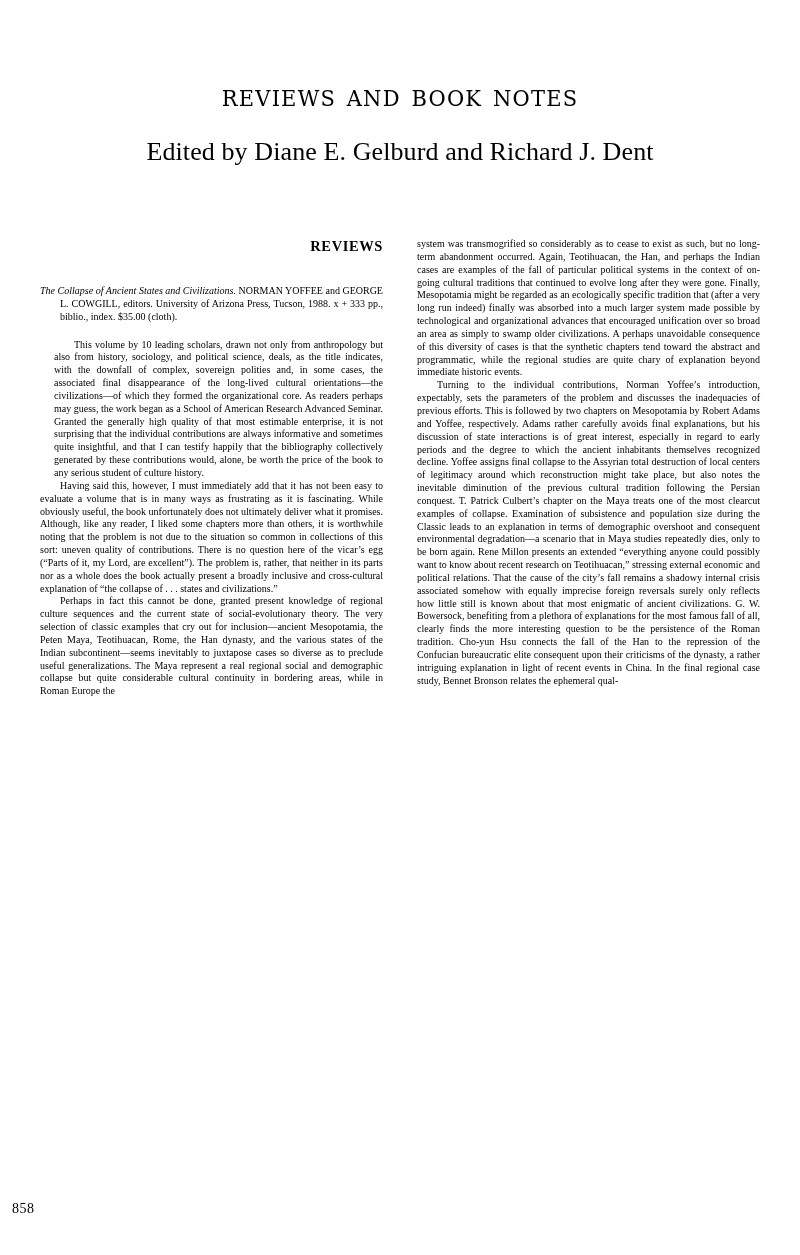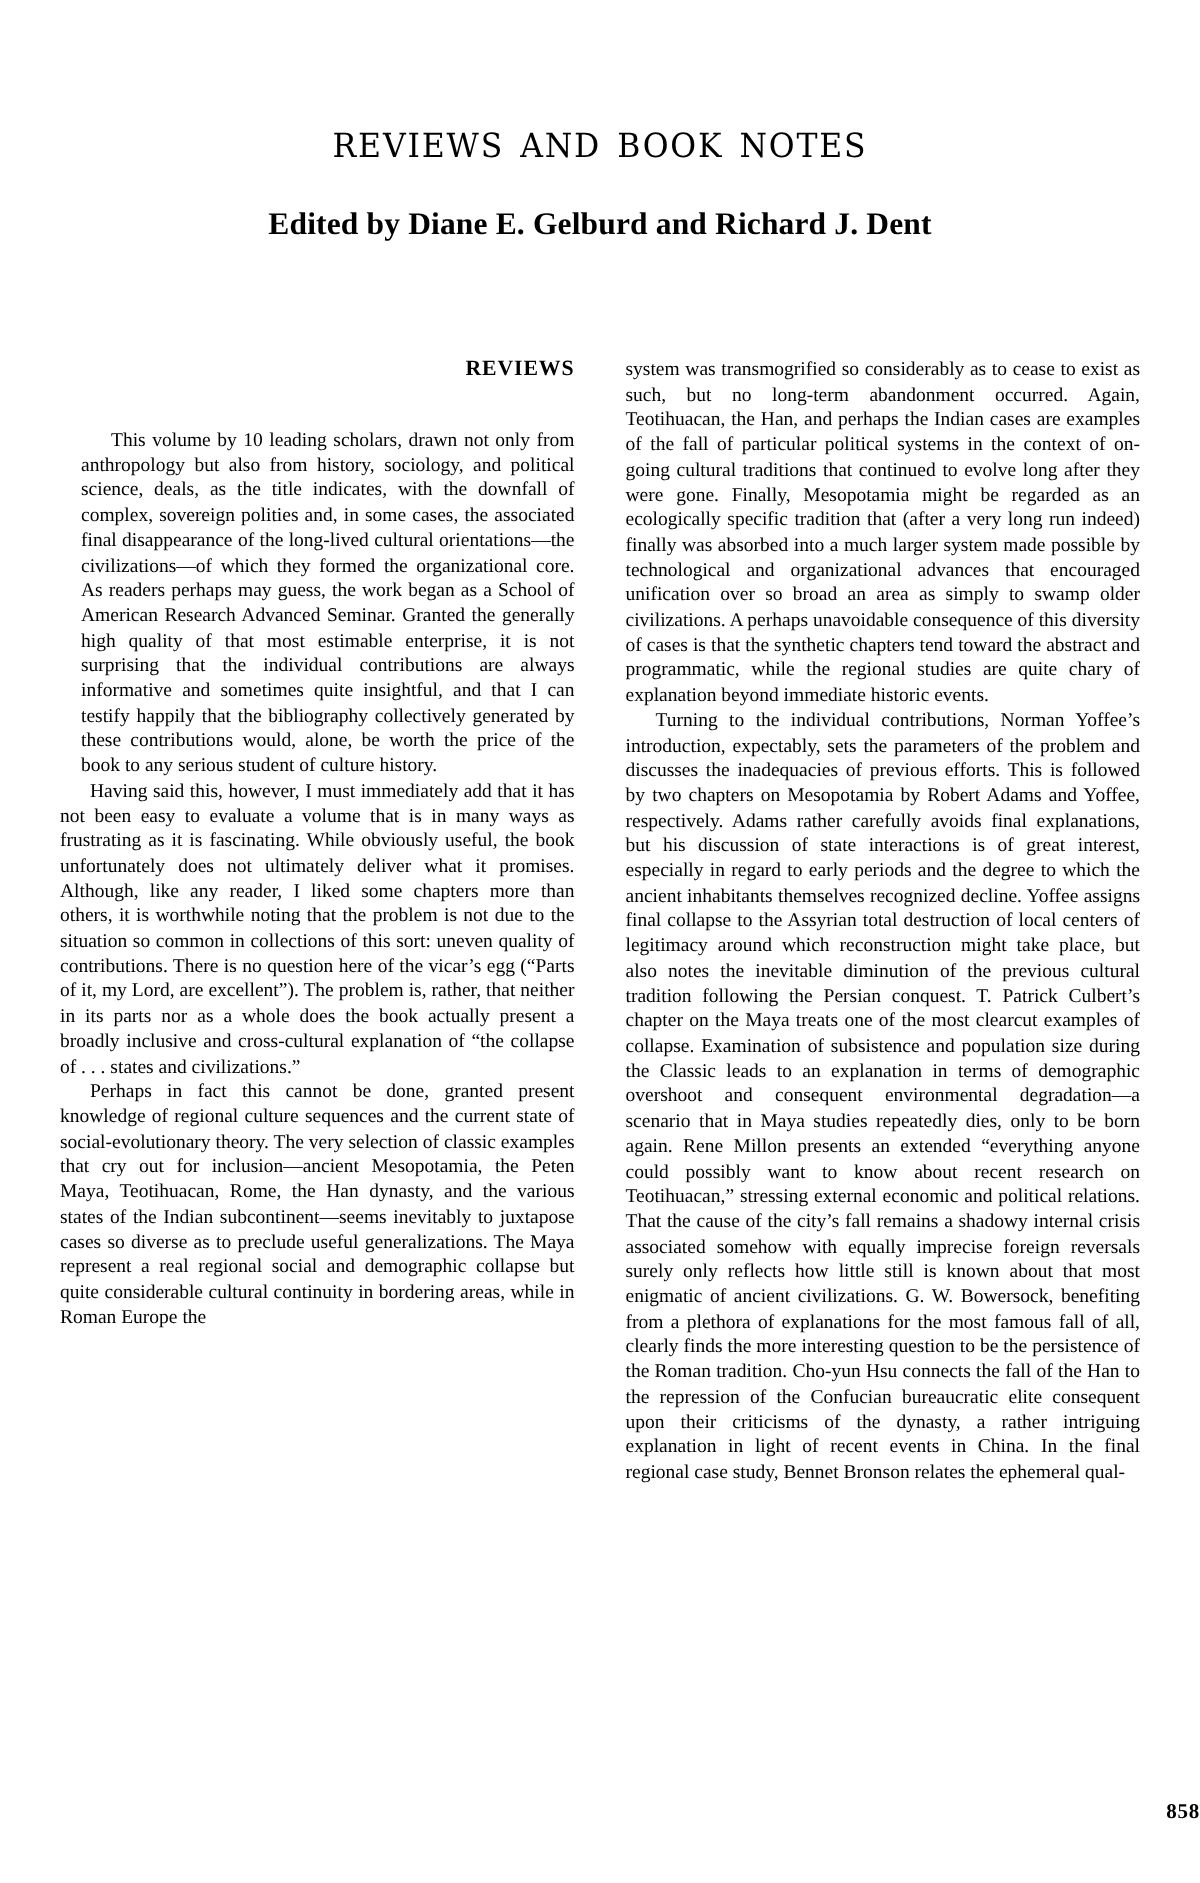--- a/index.html
+++ b/index.html
@@ -35,22 +35,22 @@
     font-weight: 400;
     font-variant: small-caps;
     text-transform: lowercase;
     line-height: 1.1;
     
     transform: scaleY(1.06);
     transform-origin: center;
   }
   .editors {
     margin-top: 26px;
-    font-size: 21px;
-    font-weight: 700;
+    font-size: 26px;
+    font-weight: 400;
     letter-spacing: 0.1px;
   }
 
   
   .columns {
     position: absolute;
     top: 238px;
     left: 40px;
     width: 720px;
     display: flex;
@@ -63,21 +63,21 @@
     text-align: right;
     font-weight: 700;
     font-size: 14.5px;
     letter-spacing: 0.6px;
     margin: 0 0 30px 0;
   }
 
   
   p {
     margin: 0;
-    font-size: 13px;
+    font-size: 10px;
     line-height: 1.285;
     text-align: justify;
     text-justify: inter-word;
     hyphens: manual;
   }
   .citation {
     padding-left: 20px;
     text-indent: -20px;
     margin-bottom: 15px;
   }
@@ -91,44 +91,45 @@
   }
   .body-par.first {
     text-indent: 20px;
     margin-left: 14px;
   }
   .title-italic { font-style: italic; }
 
   
   .folio {
     position: absolute;
-    left: 0;
+    left: 12px;
     right: 0;
     bottom: 38px;
-    text-align: right;
+    text-align: left;
     font-size: 14px;
-    font-weight: 700;
+    font-weight: 400;
     letter-spacing: 0.5px;
   }
 </style>
 </head>
 <body>
 
 <div class="page">
 
   <div class="masthead">
     <div class="journal-title">Reviews and Book Notes</div>
     <div class="editors">Edited by Diane E. Gelburd and Richard J. Dent</div>
   </div>
 
   <div class="columns">
 
     <div class="col">
       <div class="section-head">REVIEWS</div>
 
+      <p class="citation"><span class="title-italic">The Collapse of Ancient States and Civilizations.</span><span> NORMAN YOFFEE and GEORGE L. COWGILL, editors. University of Arizona Press, Tucson, 1988. x + 333 pp., biblio., index. $35.00 (cloth).</span></p>
 
 
       <p class="body-par first">This volume by 10 leading scholars, drawn not only from anthropology but also from history, sociology, and political science, deals, as the title indicates, with the downfall of complex, sovereign polities and, in some cases, the associated final disappearance of the long-lived cultural orientations—the civilizations—of which they formed the organizational core. As readers perhaps may guess, the work began as a School of American Research Advanced Seminar. Granted the generally high quality of that most estimable enterprise, it is not surprising that the individual contributions are always informative and sometimes quite insightful, and that I can testify happily that the bibliography collectively generated by these contributions would, alone, be worth the price of the book to any serious student of culture history.</p>
       <p class="body-par">Having said this, however, I must immediately add that it has not been easy to evaluate a volume that is in many ways as frustrating as it is fascinating. While obviously useful, the book unfortunately does not ultimately deliver what it promises. Although, like any reader, I liked some chapters more than others, it is worthwhile noting that the problem is not due to the situation so common in collections of this sort: uneven quality of contributions. There is no question here of the vicar’s egg (“Parts of it, my Lord, are excellent”). The problem is, rather, that neither in its parts nor as a whole does the book actually present a broadly inclusive and cross-cultural explanation of “the collapse of . . . states and civilizations.”</p>
       <p class="body-par">Perhaps in fact this cannot be done, granted present knowledge of regional culture sequences and the current state of social-evolutionary theory. The very selection of classic examples that cry out for inclusion—ancient Mesopotamia, the Peten Maya, Teotihuacan, Rome, the Han dynasty, and the various states of the Indian subcontinent—seems inevitably to juxtapose cases so diverse as to preclude useful generalizations. The Maya represent a real regional social and demographic collapse but quite considerable cultural continuity in bordering areas, while in Roman Europe the</p>
     </div>
 
     <div class="col">
       <p class="body-par" style="text-indent:0">system was transmogrified so considerably as to cease to exist as such, but no long-term abandonment occurred. Again, Teotihuacan, the Han, and perhaps the Indian cases are examples of the fall of particular political systems in the context of on-going cultural traditions that continued to evolve long after they were gone. Finally, Mesopotamia might be regarded as an ecologically specific tradition that (after a very long run indeed) finally was absorbed into a much larger system made possible by technological and organizational advances that encouraged unification over so broad an area as simply to swamp older civilizations. A perhaps unavoidable consequence of this diversity of cases is that the synthetic chapters tend toward the abstract and programmatic, while the regional studies are quite chary of explanation beyond immediate historic events.</p>
       <p class="body-par">Turning to the individual contributions, Norman Yoffee’s introduction, expectably, sets the parameters of the problem and discusses the inadequacies of previous efforts. This is followed by two chapters on Mesopotamia by Robert Adams and Yoffee, respectively. Adams rather carefully avoids final explanations, but his discussion of state interactions is of great interest, especially in regard to early periods and the degree to which the ancient inhabitants themselves recognized decline. Yoffee assigns final collapse to the Assyrian total destruction of local centers of legitimacy around which reconstruction might take place, but also notes the inevitable diminution of the previous cultural tradition following the Persian conquest. T. Patrick Culbert’s chapter on the Maya treats one of the most clearcut examples of collapse. Examination of subsistence and population size during the Classic leads to an explanation in terms of demographic overshoot and consequent environmental degradation—a scenario that in Maya studies repeatedly dies, only to be born again. Rene Millon presents an extended “everything anyone could possibly want to know about recent research on Teotihuacan,” stressing external economic and political relations. That the cause of the city’s fall remains a shadowy internal crisis associated somehow with equally imprecise foreign reversals surely only reflects how little still is known about that most enigmatic of ancient civilizations. G. W. Bowersock, benefiting from a plethora of explanations for the most famous fall of all, clearly finds the more interesting question to be the persistence of the Roman tradition. Cho-yun Hsu connects the fall of the Han to the repression of the Confucian bureaucratic elite consequent upon their criticisms of the dynasty, a rather intriguing explanation in light of recent events in China. In the final regional case study, Bennet Bronson relates the ephemeral qual-</p>

